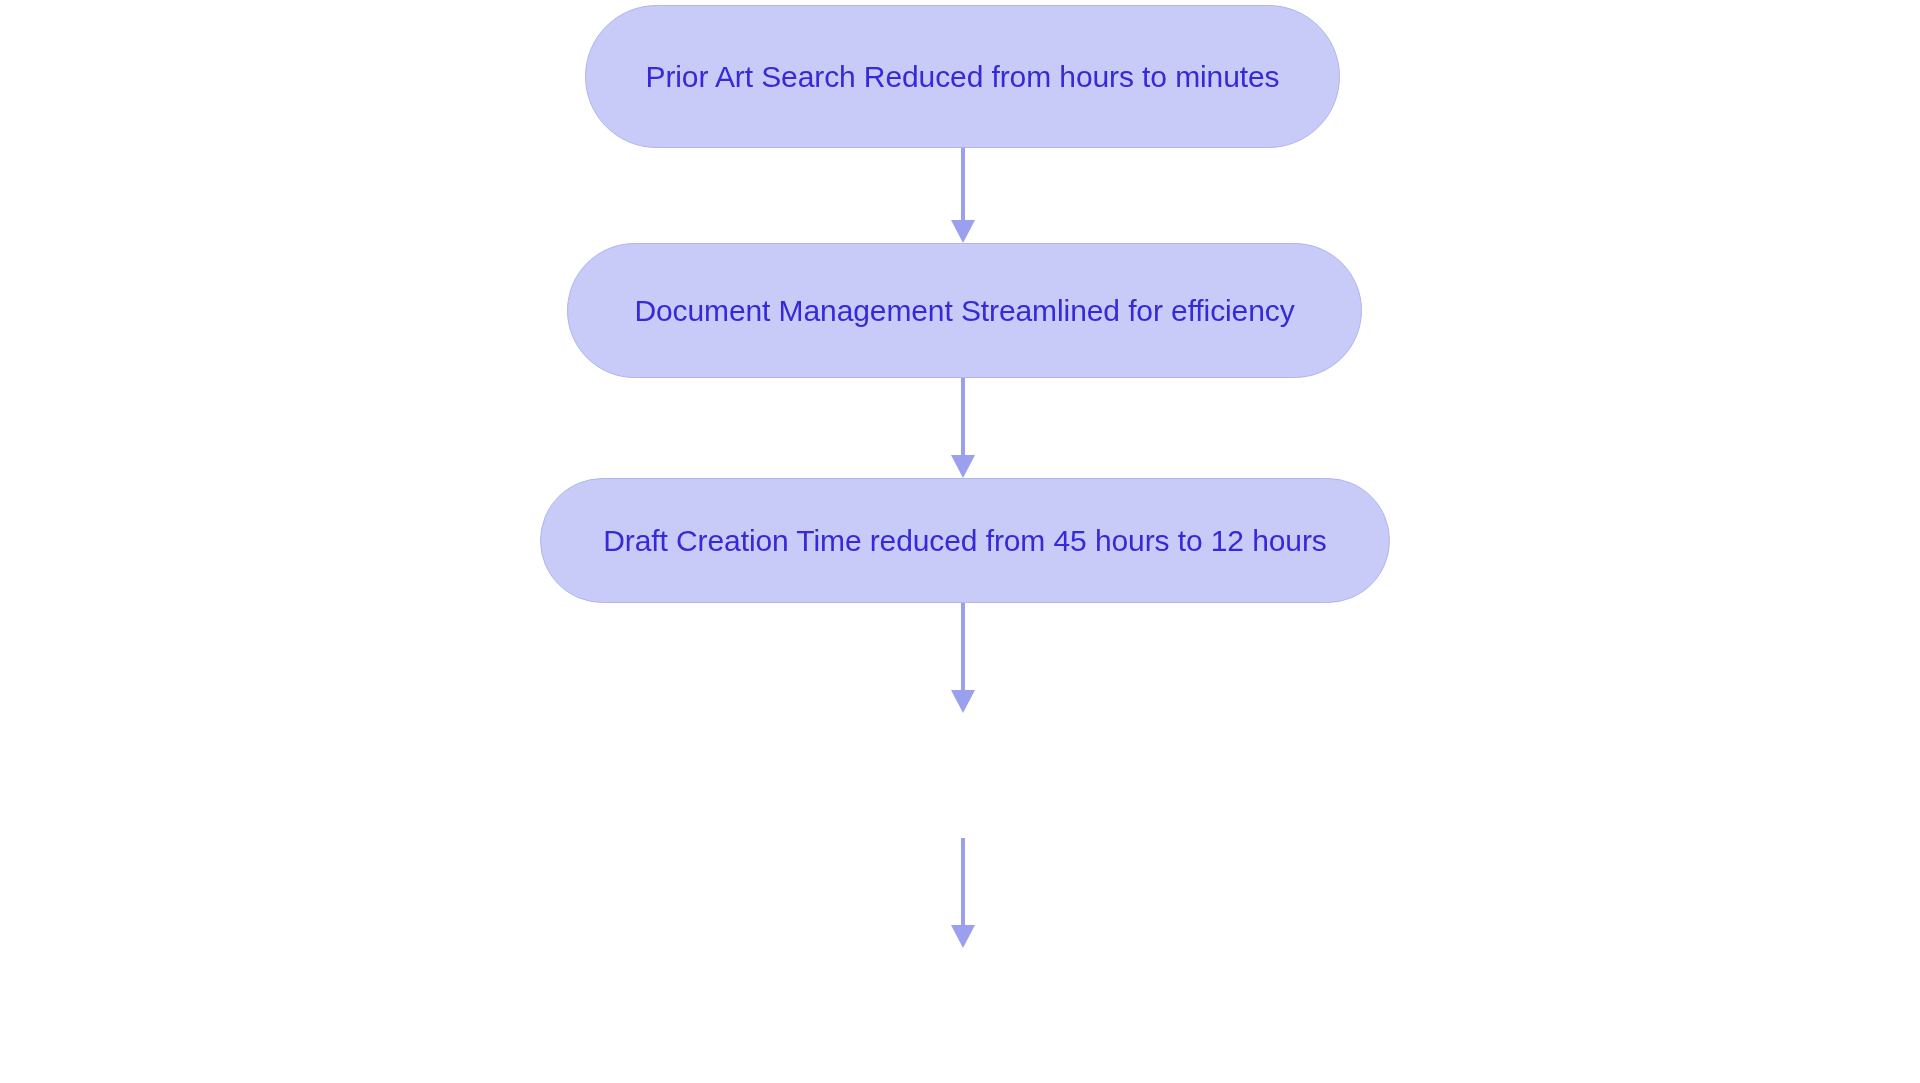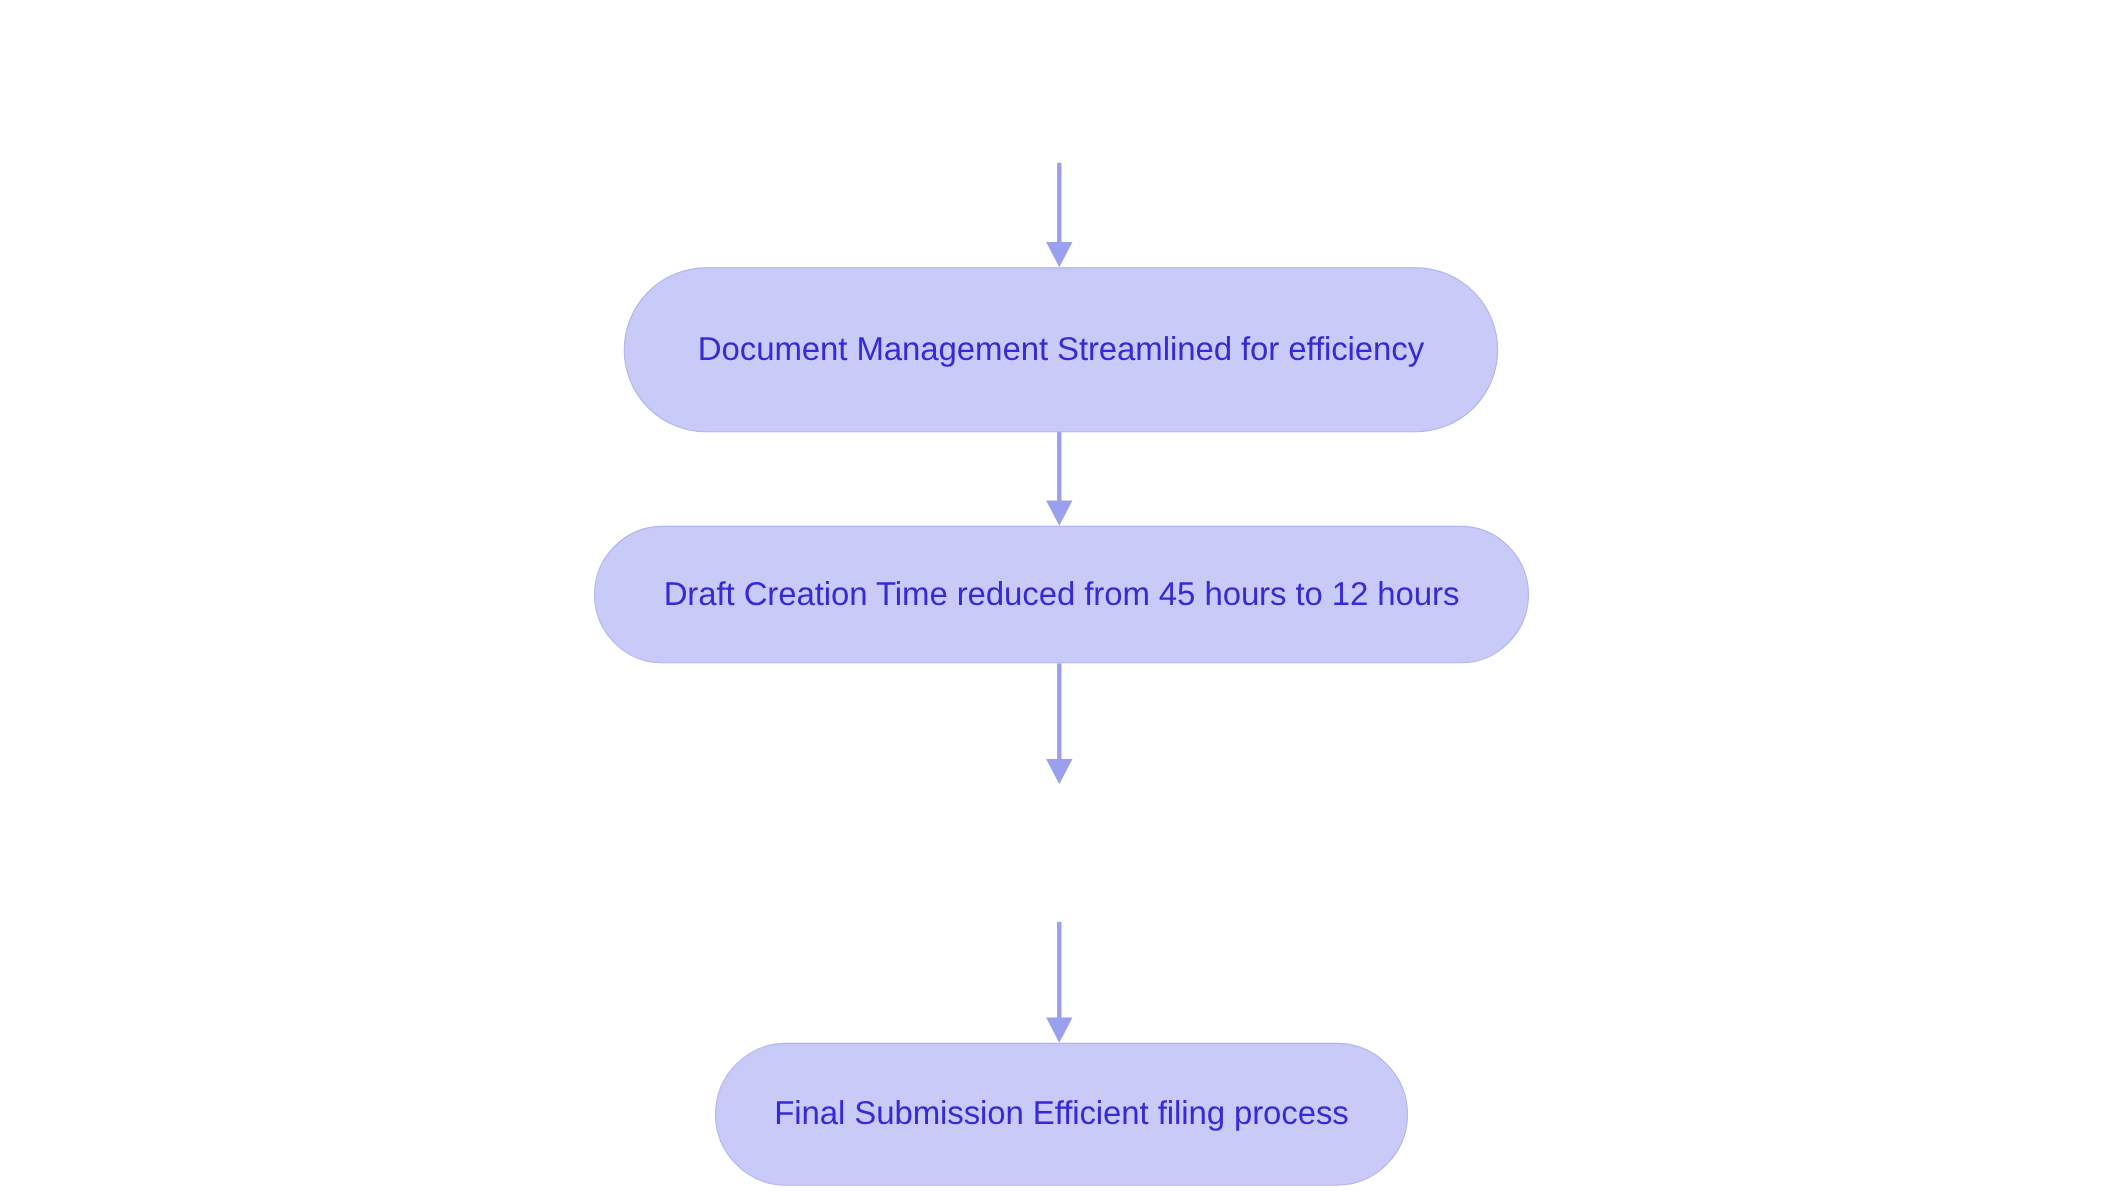--- a/index.html
+++ b/index.html
@@ -82,27 +82,27 @@
   <svg class="flow-edge" style="left:943px; top:603px; width:40px; height:110px;" viewBox="0 0 40 110" preserveAspectRatio="none">
     <line class="edge-line" x1="20" y1="0" x2="20" y2="89"></line>
     <polygon class="edge-head" points="20,110 8,87 32,87"></polygon>
   </svg>
 
   <svg class="flow-edge" style="left:943px; top:838px; width:40px; height:110px;" viewBox="0 0 40 110" preserveAspectRatio="none">
     <line class="edge-line" x1="20" y1="0" x2="20" y2="89"></line>
     <polygon class="edge-head" points="20,110 8,87 32,87"></polygon>
   </svg>
 
+  <div class="flow-node" style="left:585px; top:5px; width:755px; height:143px;">
+    <span class="node-label">Prior Art Search Reduced from hours to minutes</span>
+  </div>
 
-  <div class="flow-node" style="left:567px; top:243px; width:795px; height:150px;">
+  <div class="flow-node" style="left:567px; top:243px; width:795px; height:135px;">
     <span class="node-label">Document Management Streamlined for efficiency</span>
   </div>
 
   <div class="flow-node" style="left:540px; top:478px; width:850px; height:125px;">
     <span class="node-label">Draft Creation Time reduced from 45 hours to 12 hours</span>
   </div>
 
 
-  <div class="flow-node" style="left:650px; top:948px; width:630px; height:130px;">
-    <span class="node-label">Final Submission Efficient filing process</span>
-  </div>
 
 </div>
 
 </body></html>

